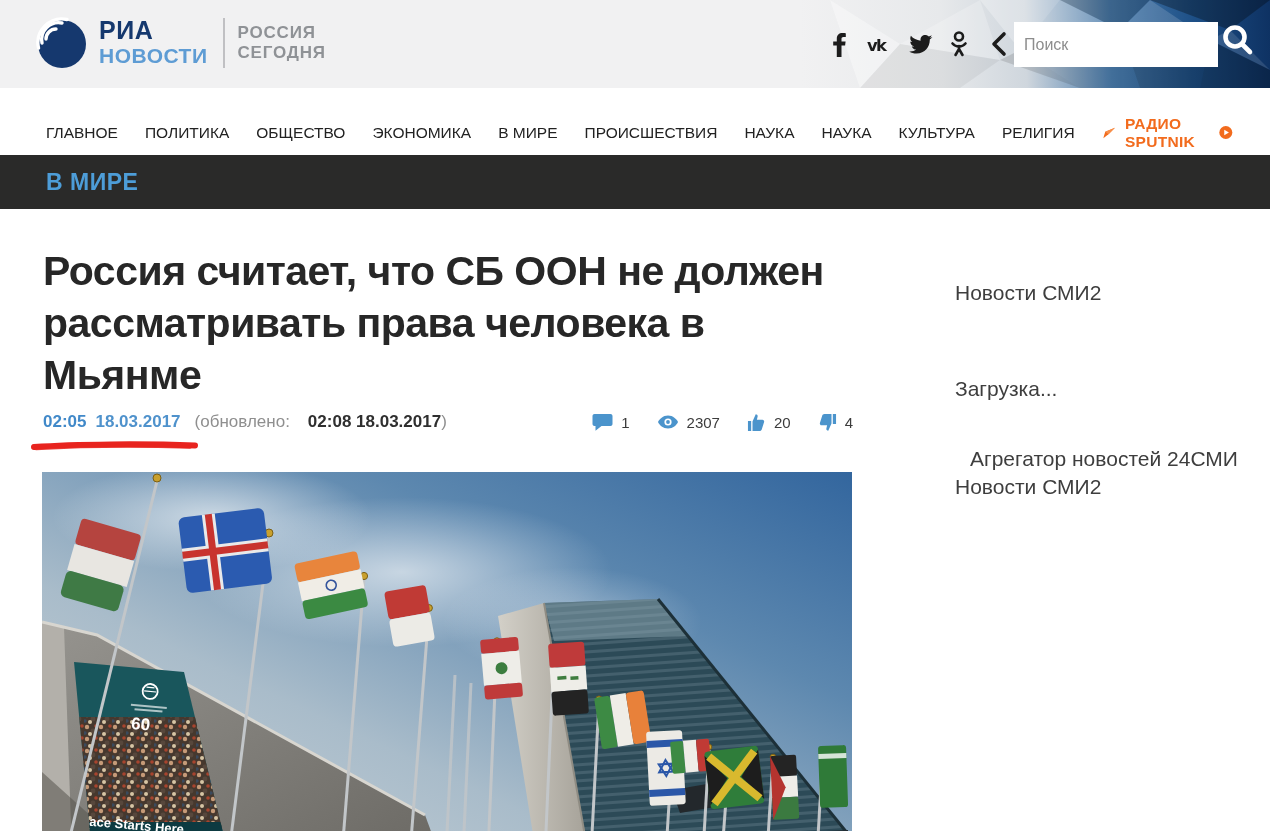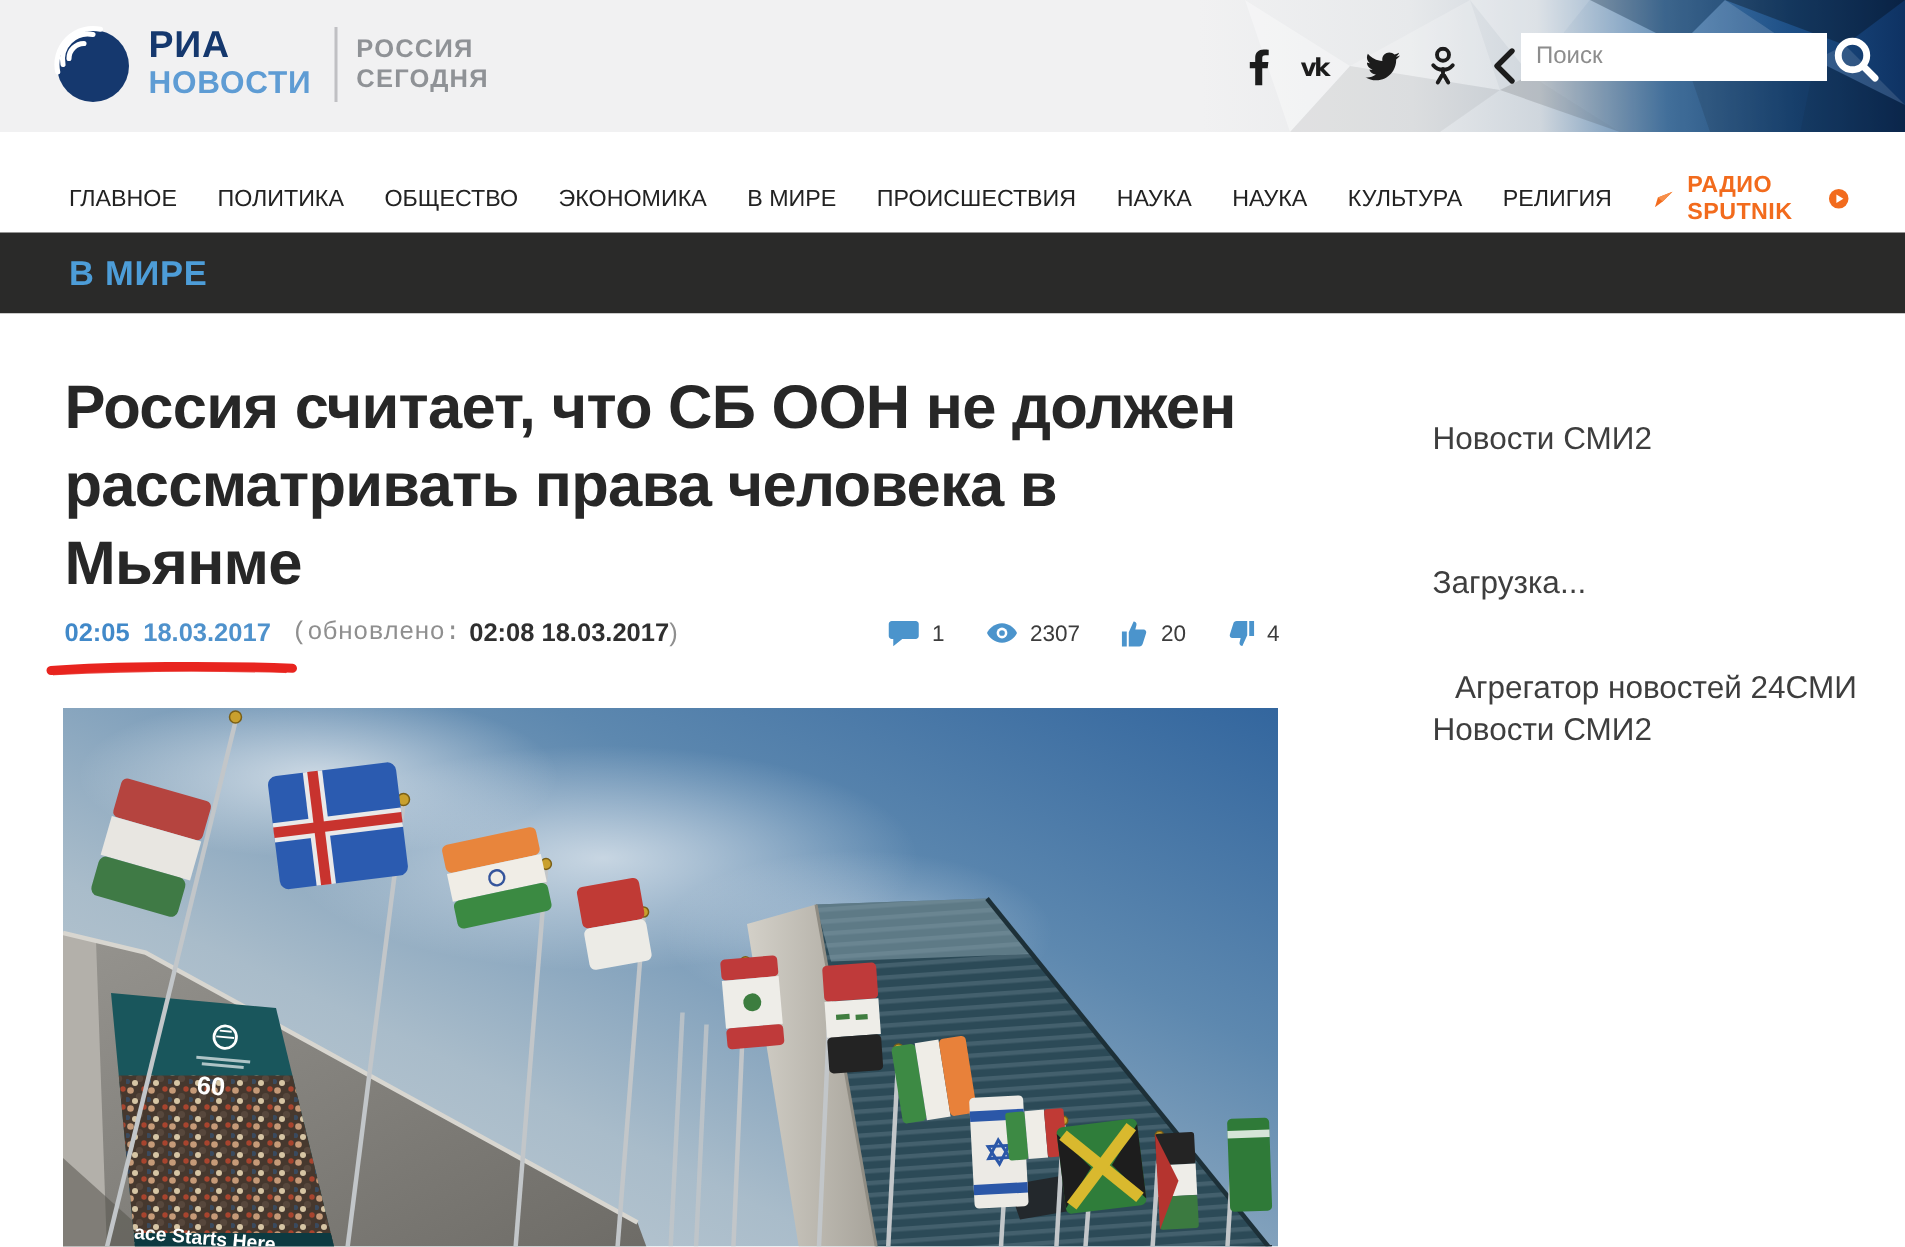--- a/index.html
+++ b/index.html
@@ -10,22 +10,22 @@
   .header-bg{position:absolute;inset:0;}
   .logo{position:absolute;left:36px;top:17px;display:flex;align-items:center;cursor:pointer;}
   .globe{width:52px;height:52px;}
   .brand-col{margin-left:11px;display:flex;flex-direction:column;}
   .brand1{font-size:25px;font-weight:bold;color:#15386e;line-height:25px;letter-spacing:.5px;}
   .brand2{font-size:21px;font-weight:bold;color:#5e9cd4;line-height:25px;letter-spacing:.5px;}
   .logo-divider{width:2px;height:50px;background:#c0c0c3;margin:0 13px 0 15px;}
   .agency-col{display:flex;flex-direction:column;}
   .agency{font-size:17px;font-weight:bold;color:#8f9296;line-height:20px;letter-spacing:.8px;}
   .social{position:absolute;left:826px;top:0;height:88px;display:flex;align-items:center;gap:15px;}
-  .s-icon{width:26px;height:26px;display:flex;align-items:center;justify-content:center;cursor:pointer;}
-  .search-box{position:absolute;left:1014px;top:22px;width:204px;height:32px;background:#fff;}
+  .s-icon{width:26px;height:26px;display:flex;align-items:center;justify-content:flex-start;cursor:pointer;}
+  .search-box{position:absolute;left:1014px;top:22px;width:204px;height:45px;background:#fff;}
   .search-box input{width:100%;height:100%;border:none;outline:none;box-sizing:border-box;
       padding:0 10px;font-size:16px;color:#333;font-family:"Liberation Sans",sans-serif;}
   .search-box input::placeholder{color:#8d8d8d;}
   .search-btn{position:absolute;left:1220px;top:22px;width:36px;height:36px;background:transparent;
       border:none;cursor:pointer;padding:0;}
   
   .nav{height:45px;background:#fff;display:flex;align-items:center;padding:0 0 0 46px;margin-top:22px;}
   .nav-item{font-size:15.5px;color:#222;margin-right:27px;cursor:pointer;white-space:nowrap;}
   .radio{margin-left:auto;display:flex;align-items:center;gap:9px;margin-right:64px;cursor:pointer;}
   .radio-label{color:#f26b1d;font-weight:bold;font-size:15.5px;letter-spacing:.3px;}
@@ -33,21 +33,21 @@
   .section-bar{height:54px;background:#2a2a29;display:flex;align-items:center;padding-left:46px;}
   .section-label{color:#4d9dd8;font-size:23px;font-weight:bold;letter-spacing:.5px;cursor:pointer;}
   
   .main{position:relative;height:644px;background:#fff;}
   .title{position:absolute;left:43px;top:36px;width:800px;font-size:41px;line-height:52px;
       font-weight:bold;color:#272727;letter-spacing:-.5px;}
   .meta{position:absolute;left:43px;top:203px;width:810px;display:flex;align-items:center;
       font-size:17px;}
   .m-time{color:#4189c9;font-weight:bold;margin-right:9px;}
   .m-date{color:#4f92cc;font-weight:bold;margin-right:14px;}
-  .m-upd{color:#8f8f8f;margin-right:6px;font-family:Liberation Mono, monospace;}
+  .m-upd{color:#8f8f8f;margin-right:18px;}
   .m-updv{color:#2f2f2f;font-weight:bold;}
   .m-updx{color:#8f8f8f;}
   .stats{margin-left:auto;display:flex;align-items:center;gap:27px;}
   .stat{display:flex;align-items:center;gap:8px;cursor:default;}
   .stat-n{font-size:15px;color:#3c3c3c;}
   .red-underline{position:absolute;left:30px;top:230px;}
   .photo-wrap{position:absolute;left:42px;top:263px;width:810px;height:381px;}
   .sb{position:absolute;font-size:21px;color:#3e3e3e;line-height:24px;white-space:nowrap;}
   .sb1{left:955px;top:72px;cursor:pointer;}
   .sb2{left:955px;top:168px;}

